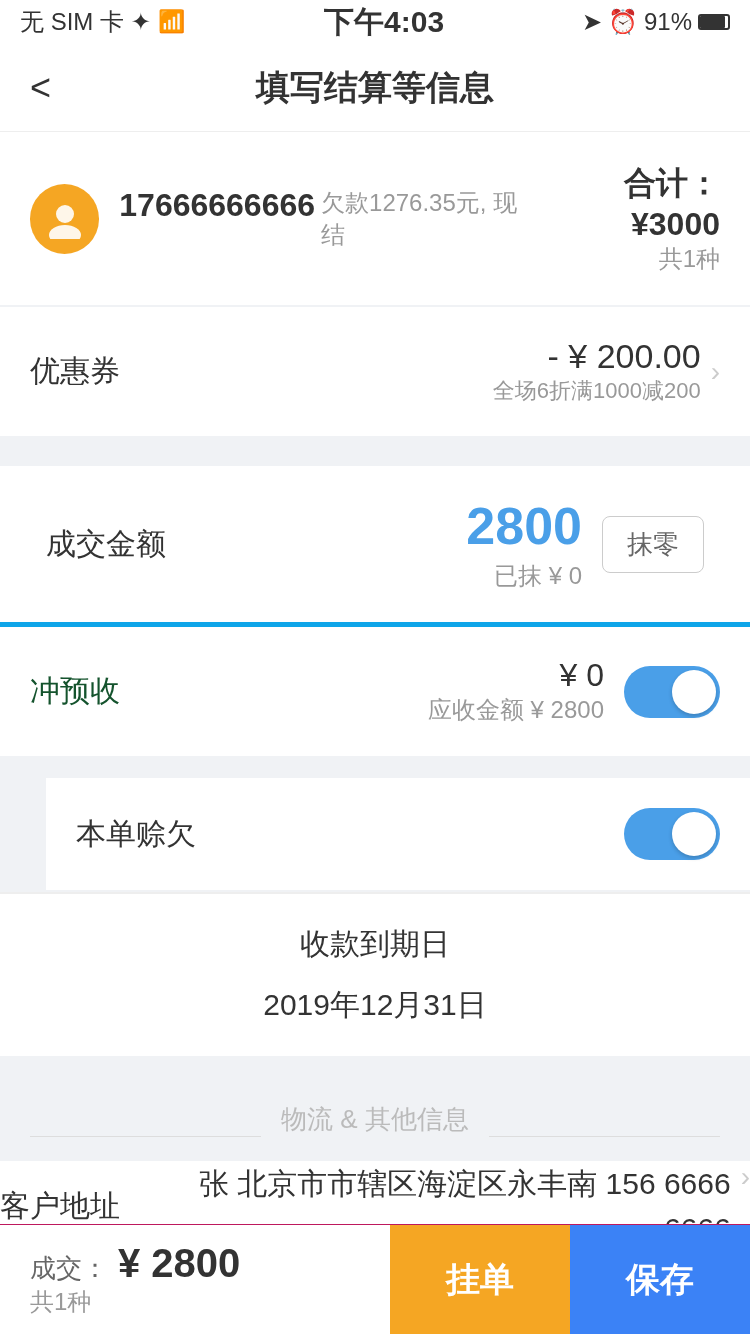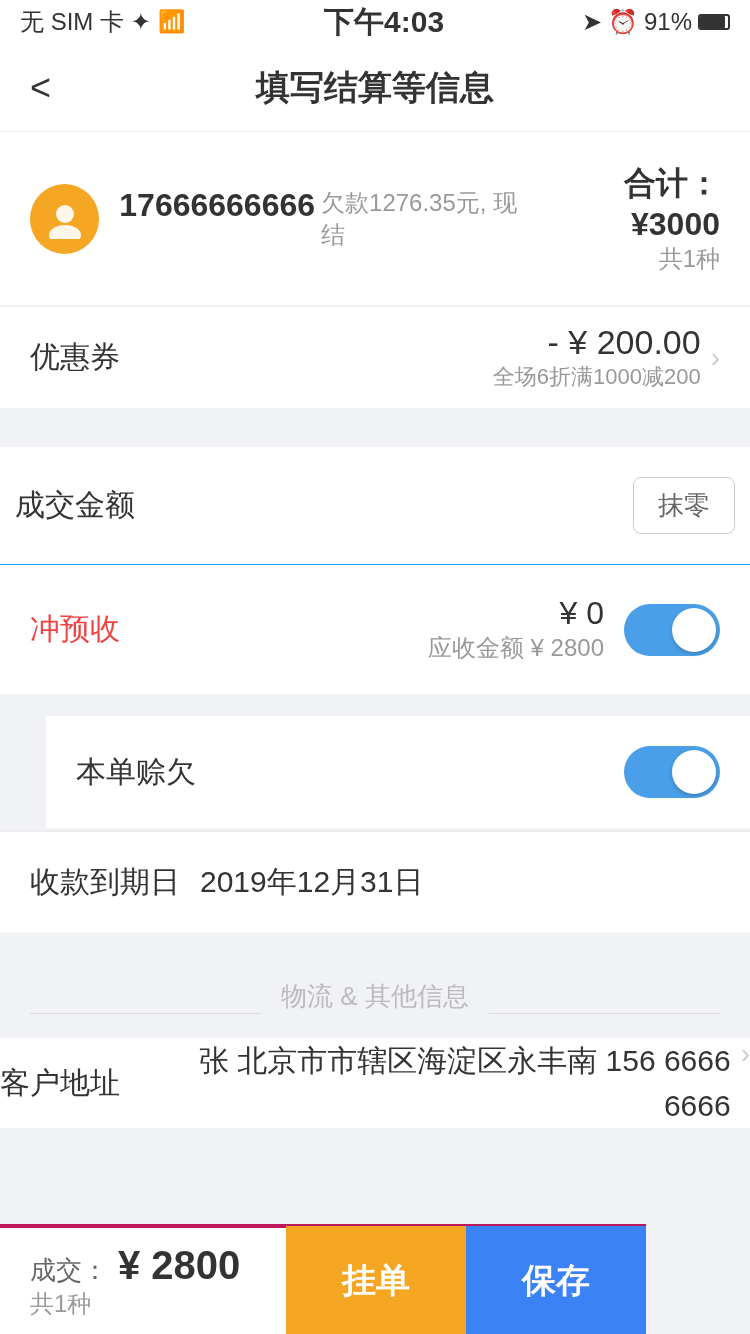--- a/index.html
+++ b/index.html
@@ -87,50 +87,50 @@
     .customer-info { display: flex; flex-direction: row; gap: 6px; }
     .customer-phone { font-size: 32px; font-weight: 600; color: #333; }
     .customer-debt { font-size: 24px; color: #999; }
     .customer-right { text-align: right; }
     .total-amount { font-size: 32px; font-weight: 600; color: #333; }
     .total-count { font-size: 24px; color: #999; }
 
     
     .coupon-row {
       background: #fff;
-      padding: 16px 30px;
-      display: flex;
-      align-items: center;
-      justify-content: space-between;
-      margin-bottom: 19px;
+      padding: 30px 30px;
+      display: flex;
+      align-items: center;
+      justify-content: space-between;
+      margin-bottom: 10px;
     }
     .coupon-label { font-size: 30px; color: #333; }
     .coupon-right { display: flex; align-items: center; gap: 10px; }
     .coupon-discount { font-size: 34px; color: #333; font-weight: 500; }
     .coupon-desc { font-size: 22px; color: #999; text-align: right; }
     .coupon-value-wrap { text-align: right; }
     .chevron-icon { font-size: 28px; color: #ccc; }
 
     
     .section-divider {
       height: 20px;
       background: #f0f2f5;
     }
 
     
     .amount-section {
       background: #fff;
       margin-bottom: 2px;
     }
     .amount-row {
-      padding: 30px 15px;
-      display: flex;
-      align-items: center;
-      justify-content: space-between;
-      border-bottom: 1px solid #0ea5e9;
+      padding: 30px 46px;
+      display: flex;
+      align-items: center;
+      justify-content: space-between;
+      border-bottom: 5px solid #0ea5e9;
     }
     .amount-row:last-child { border-bottom: none; }
     .amount-label { font-size: 30px; color: #333; }
     .amount-right { display: flex; align-items: center; gap: 20px; }
     .amount-value { font-size: 52px; font-weight: 700; color: #4a9fe8; }
     .round-btn {
       border: 1px solid #ccc;
       border-radius: 8px;
       padding: 10px 24px;
       font-size: 26px;
@@ -141,21 +141,21 @@
     .amount-sub { font-size: 24px; color: #999; text-align: right; margin-top: 4px; }
     .amount-col { text-align: right; }
 
     
     .prepay-row {
       padding: 30px 30px;
       display: flex;
       align-items: center;
       justify-content: space-between;
     }
-    .prepay-label { font-size: 30px; color: #ef4444; }
+    .prepay-label { font-size: 30px; color: #14532d; }
     .prepay-right { display: flex; align-items: center; gap: 20px; }
     .prepay-col { text-align: right; }
     .prepay-amount { font-size: 32px; color: #333; }
     .prepay-receivable { font-size: 24px; color: #999; }
 
     
     .toggle {
       width: 96px;
       height: 52px;
       border-radius: 26px;
@@ -187,21 +187,21 @@
       margin-left: 46px;
     }
     .debt-label { font-size: 30px; color: #333; }
 
     
     .due-date-section {
       background: #fff;
       padding: 30px;
       margin-bottom: 2px;
     }
-    .due-date-row { display: flex; align-items: center; gap: 20px; }
+    .due-date-row { display: flex; align-items: center; gap: 20px; flex-direction: column; }
     .due-date-label { font-size: 30px; color: #333; }
     .due-date-value { font-size: 30px; color: #333; }
 
     
     .logistics-divider {
       background: #f0f2f5;
       padding: 24px 30px;
       display: flex;
       align-items: flex-end;
       justify-content: center;
@@ -233,26 +233,25 @@
     .gray-fill {
       background: #f0f2f5;
       height: 200px;
     }
 
     
     .bottom-bar {
       position: fixed;
       bottom: 0;
       left: 0;
-      width: 646px;
+      width: 750px;
       height: 110px;
       background: #fff;
       display: flex;
-      align-items: center;
-      border-top: 4px solid #be185d;
+      border-top: 1px solid #be185d;
     }
     .bottom-summary {
       flex: 1;
       padding: 0 30px;
       display: flex;
       flex-direction: column;
       justify-content: center;
     }
     .bottom-deal { font-size: 26px; color: #666; }
     .bottom-amount { font-size: 40px; font-weight: 700; color: #333; }
@@ -342,20 +341,24 @@
     </div>
   </div>
 
   <div class="section-divider"></div>
 
   <div class="amount-section">
 
     <div class="amount-row">
       <span class="amount-label">成交金额</span>
       <div class="amount-right">
+        <div class="amount-col">
+          <div class="amount-value">2800</div>
+          <div class="amount-sub">已抹  ¥ 0</div>
+        </div>
         <button class="round-btn">抹零</button>
       </div>
     </div>
 
     <div class="prepay-row">
       <span class="prepay-label">冲预收</span>
       <div class="prepay-right">
         <div class="prepay-col">
           <div class="prepay-amount">¥ 0</div>
           <div class="prepay-receivable">应收金额 ¥ 2800</div>

